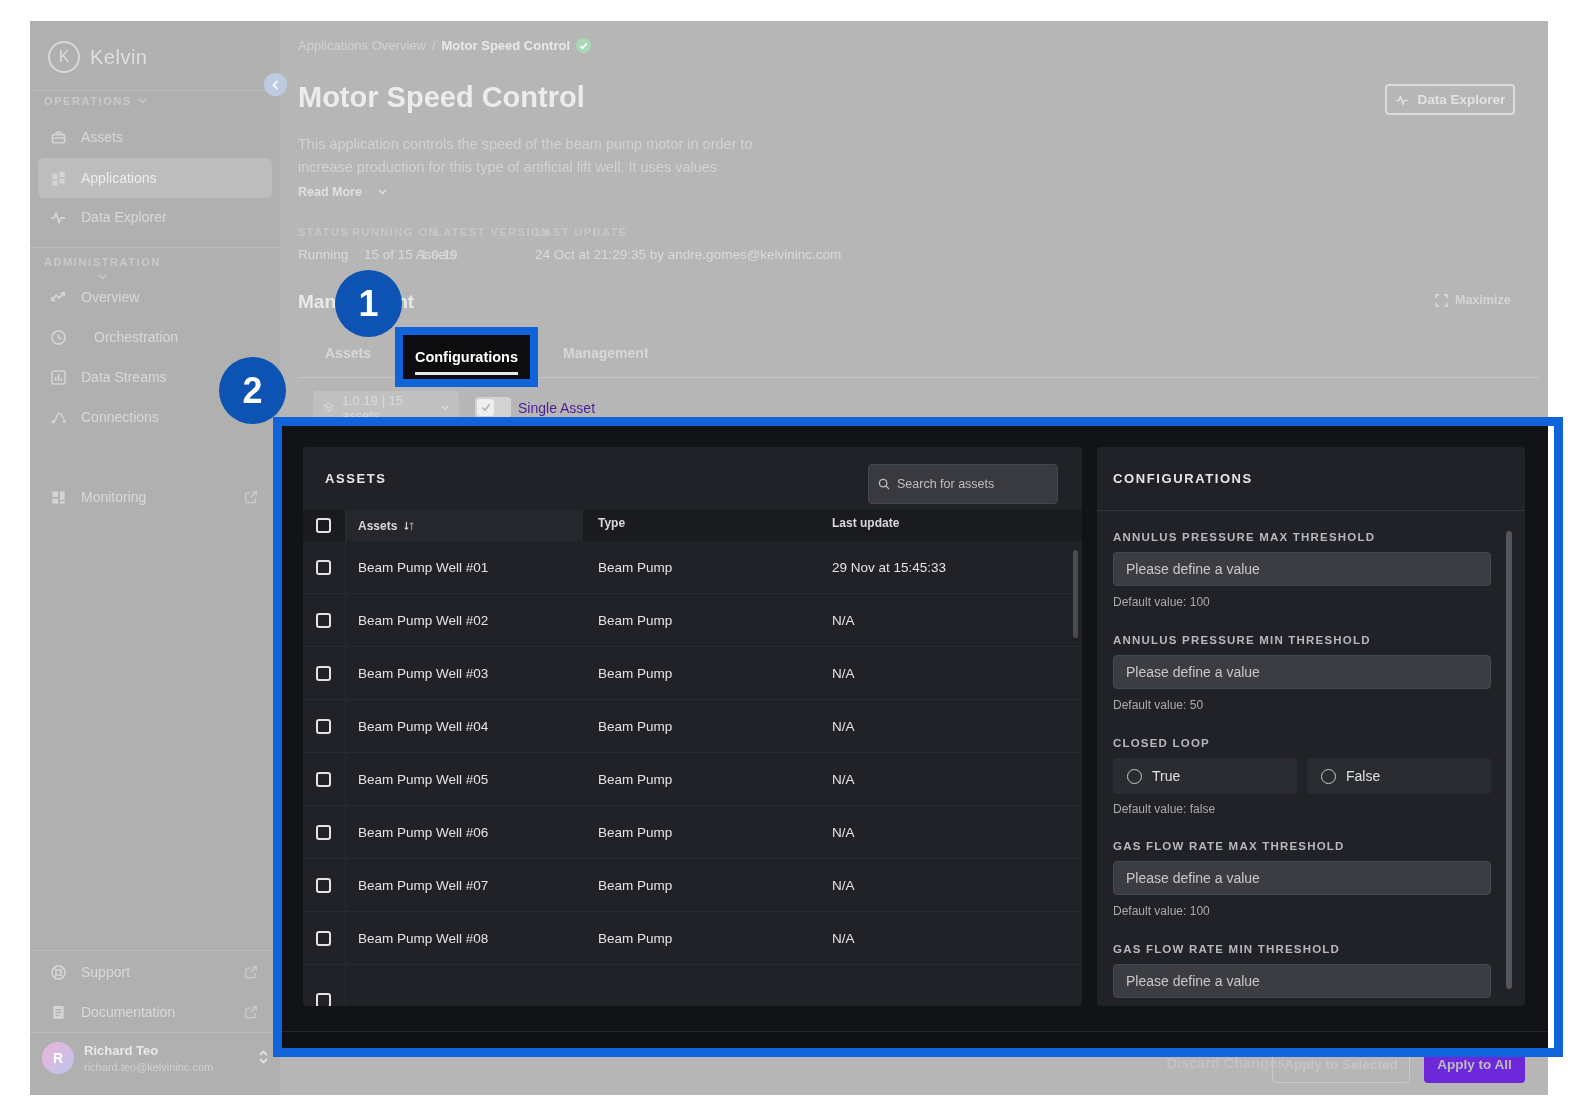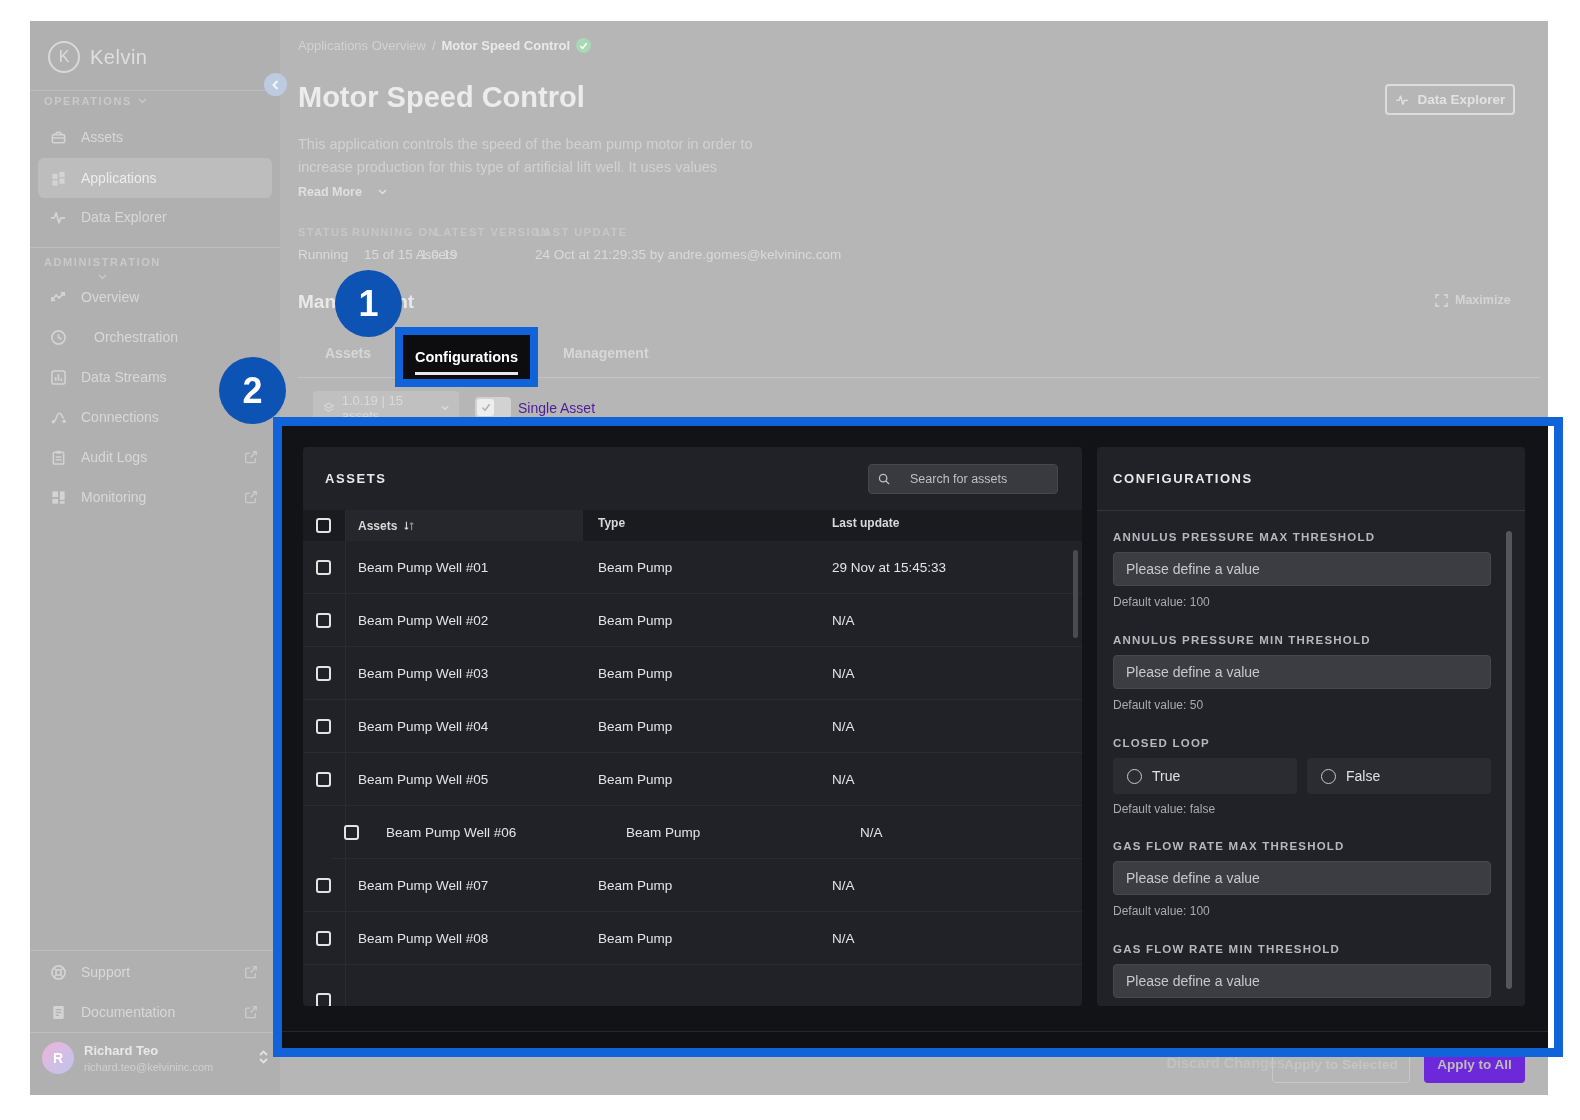--- a/index.html
+++ b/index.html
@@ -53,21 +53,21 @@
   .btn-apply-all { position:absolute; left:1144px; top:0; width:101px; height:37px; background:#6d28d9; border-radius:4px; color:#bcbcbc; font-size:13.5px; font-weight:bold; display:flex; align-items:center; justify-content:center; }
 
   
   #dark-region { position:absolute; left:282px; top:426px; width:1266px; height:622px; background:#121316; z-index:10; overflow:hidden; }
   .panel { position:absolute; top:21px; height:559px; background:#212227; border-radius:4px; overflow:hidden; }
   #assets-panel { left:21px; width:779px; }
   #config-panel { left:815px; width:428px; }
   .panel-title { position:absolute; font-size:13px; font-weight:bold; letter-spacing:1.6px; color:#e8e8e8; top:24px; }
   #assets-panel .panel-title { left:22px; }
   #config-panel .panel-title { left:16px; }
-  .search-box { position:absolute; right:24px; top:17px; width:190px; height:30px; background:#393a3f; border:1px solid #46474c; border-radius:4px; display:flex; align-items:center; padding:0 9px; gap:20px; color:#bfbfc4; font-size:12.5px; }
+  .search-box { position:absolute; right:24px; top:17px; width:190px; height:40px; background:#393a3f; border:1px solid #46474c; border-radius:4px; display:flex; align-items:center; padding:0 9px; gap:7px; color:#bfbfc4; font-size:12.5px; }
 
   .thead { position:absolute; left:0; top:63px; width:779px; height:31px; background:#1a1b1f; color:#d9d9da; font-size:12px; font-weight:bold; }
   .thead .assets-cell { position:absolute; left:42px; top:0; width:238px; height:31px; background:#26272c; display:flex; align-items:center; padding-left:13px; gap:6px; }
   .thead .type-cell { position:absolute; left:295px; top:6px; }
   .thead .update-cell { position:absolute; left:529px; top:6px; }
   .checkbox { width:15px; height:15px; border:2px solid #e3e3e3; border-radius:3px; background:transparent; }
   .thead .checkbox { position:absolute; left:13px; top:8px; }
   .col-sep { position:absolute; left:42px; top:63px; width:1px; height:496px; background:#2a2b30; }
   .trow { position:absolute; left:0; width:779px; height:53px; border-bottom:1px solid #2a2b30; color:#e4e4e6; font-size:13.5px; }
   .trow .checkbox { position:absolute; left:13px; top:19px; }
@@ -187,38 +187,20 @@
     <div class="side-item" style="top:376px;">
       <span class="ic">
           <svg width="17" height="17" viewBox="0 0 18 18">
             <path d="M3.5,13.5 C7,13.5 6.5,4.5 10,4.5 C13,4.5 12,9.5 15,9.5" fill="none" stroke="currentColor" stroke-width="1.7"></path>
             <circle cx="3.5" cy="13.5" r="1.8" fill="currentColor"></circle>
             <circle cx="15" cy="13" r="1.8" fill="currentColor"></circle>
           </svg>
         </span>
       <span>Connections</span>
     </div>
-    <div class="side-item" style="top:416px;">
-      <span class="ic">
-          <svg width="17" height="17" viewBox="0 0 18 18">
-            <rect x="3.5" y="3.5" width="11" height="12.5" rx="1.5" fill="none" stroke="currentColor" stroke-width="1.6"></rect>
-            <rect x="6.5" y="1.8" width="5" height="3.2" rx="1" fill="currentColor"></rect>
-            <line x1="6" y1="8.5" x2="12" y2="8.5" stroke="currentColor" stroke-width="1.5"></line>
-            <line x1="6" y1="11.5" x2="12" y2="11.5" stroke="currentColor" stroke-width="1.5"></line>
-          </svg>
-        </span>
-      <span>Audit Logs</span>
-      <span class="ext">
-          <svg width="14" height="14" viewBox="0 0 16 16">
-            <path d="M13,9.5 V13 a1.5,1.5 0 0 1 -1.5,1.5 h-8 A1.5,1.5 0 0 1 2,13 V5 a1.5,1.5 0 0 1 1.5,-1.5 H7" fill="none" stroke="currentColor" stroke-width="1.5"></path>
-            <line x1="7.5" y1="8.5" x2="14" y2="2" stroke="currentColor" stroke-width="1.5"></line>
-            <polyline points="10,2 14,2 14,6" fill="none" stroke="currentColor" stroke-width="1.5"></polyline>
-          </svg>
-        </span>
-    </div>
     <div class="side-item" style="top:456px;">
       <span class="ic">
           <svg width="17" height="17" viewBox="0 0 18 18">
             <rect x="2.5" y="2.5" width="6" height="6" fill="currentColor"></rect>
             <rect x="10.5" y="2.5" width="5" height="9" fill="currentColor"></rect>
             <rect x="2.5" y="10.5" width="6" height="5" fill="currentColor"></rect>
             <rect x="10.5" y="13" width="5" height="2.5" fill="currentColor"></rect>
           </svg>
         </span>
       <span>Monitoring</span>
@@ -419,21 +401,21 @@
         <span class="c-name">Beam Pump Well #04</span>
         <span class="c-type">Beam Pump</span>
         <span class="c-update">N/A</span>
       </div>
     <div class="trow" style="top:306px;">
         <span class="checkbox"></span>
         <span class="c-name">Beam Pump Well #05</span>
         <span class="c-type">Beam Pump</span>
         <span class="c-update">N/A</span>
       </div>
-    <div class="trow" style="top:359px;margin-left:28px;">
+    <div class="trow" style="top:359px;">
         <span class="checkbox"></span>
         <span class="c-name">Beam Pump Well #06</span>
         <span class="c-type">Beam Pump</span>
         <span class="c-update">N/A</span>
       </div>
     <div class="trow" style="top:412px;">
         <span class="checkbox"></span>
         <span class="c-name">Beam Pump Well #07</span>
         <span class="c-type">Beam Pump</span>
         <span class="c-update">N/A</span>

